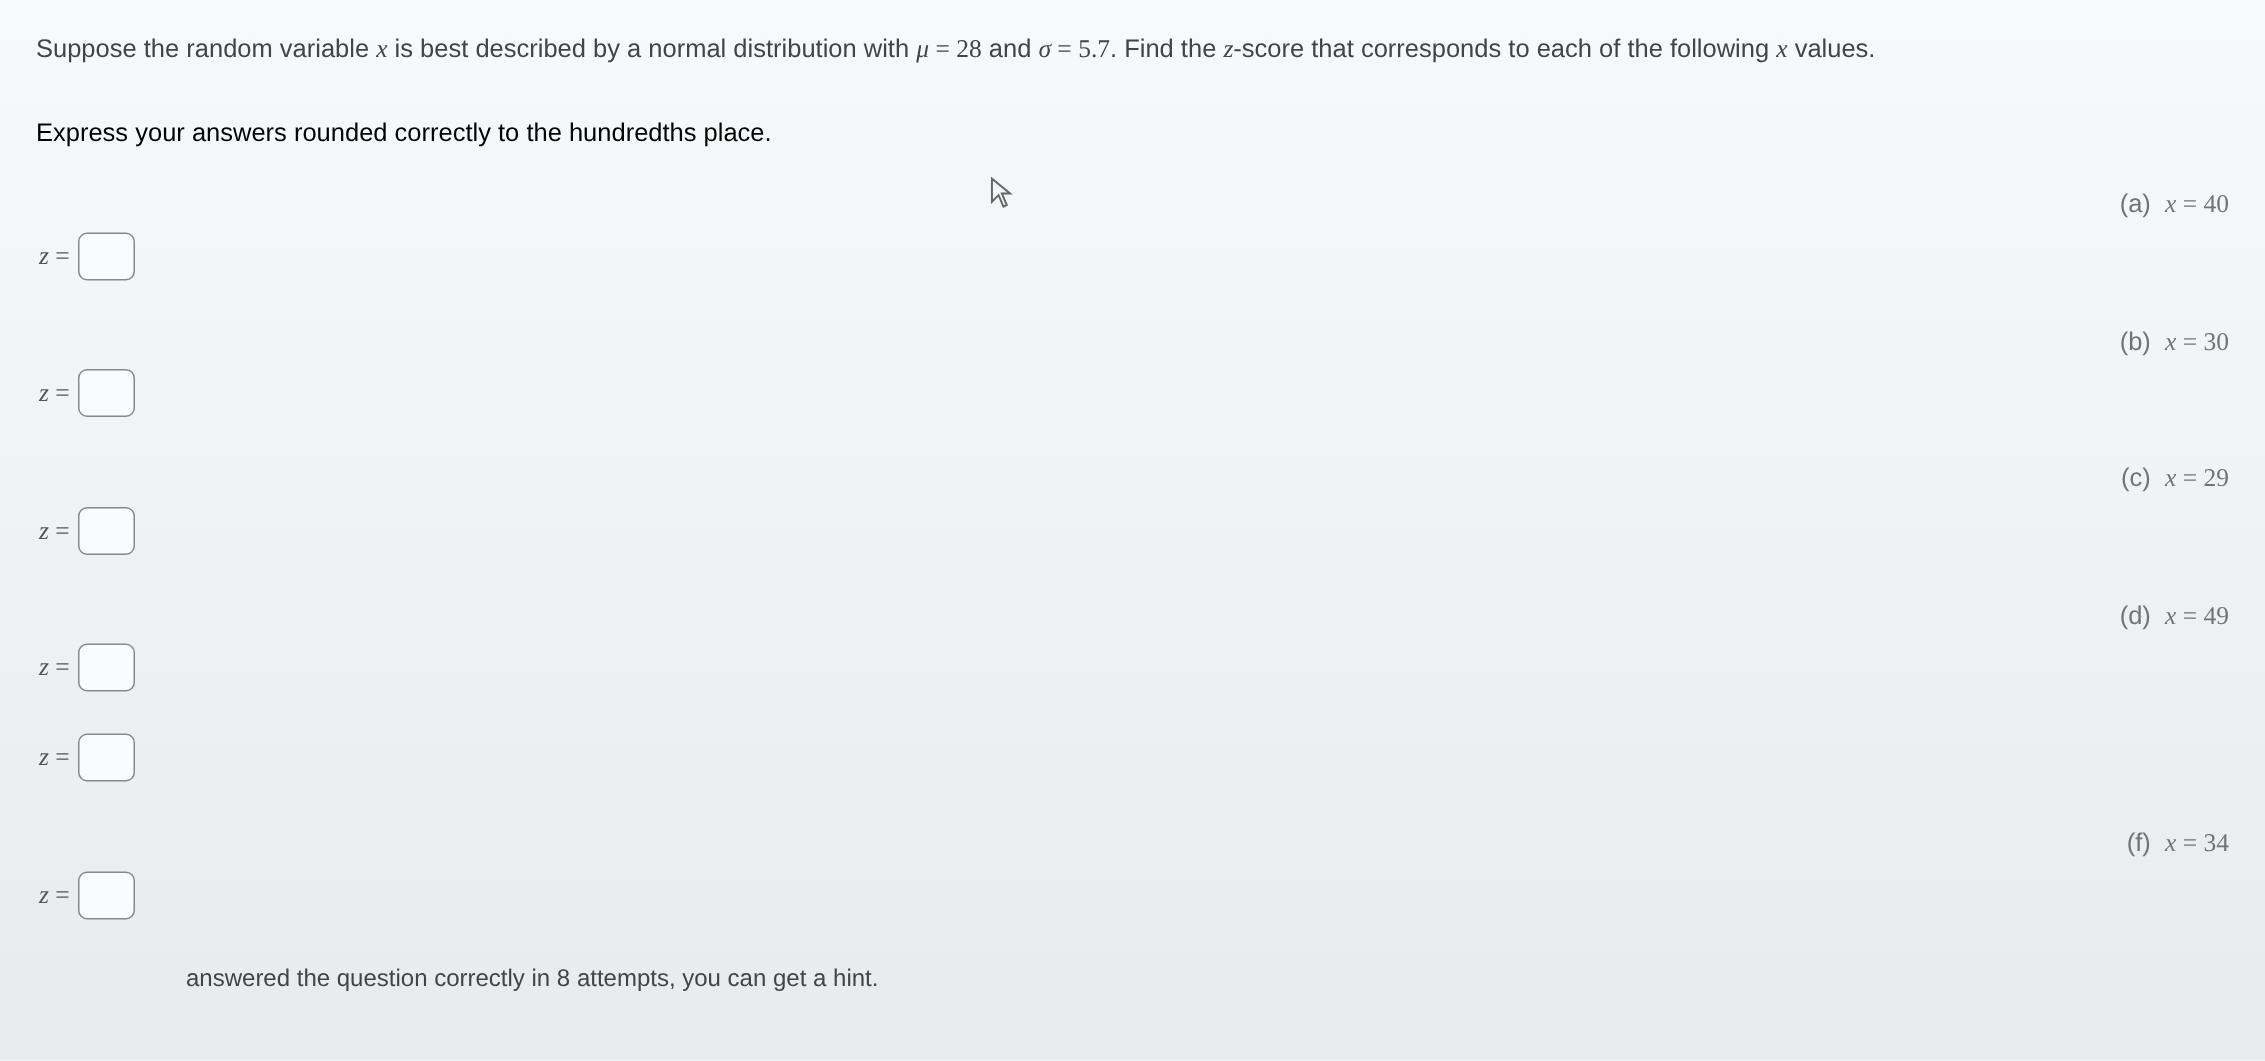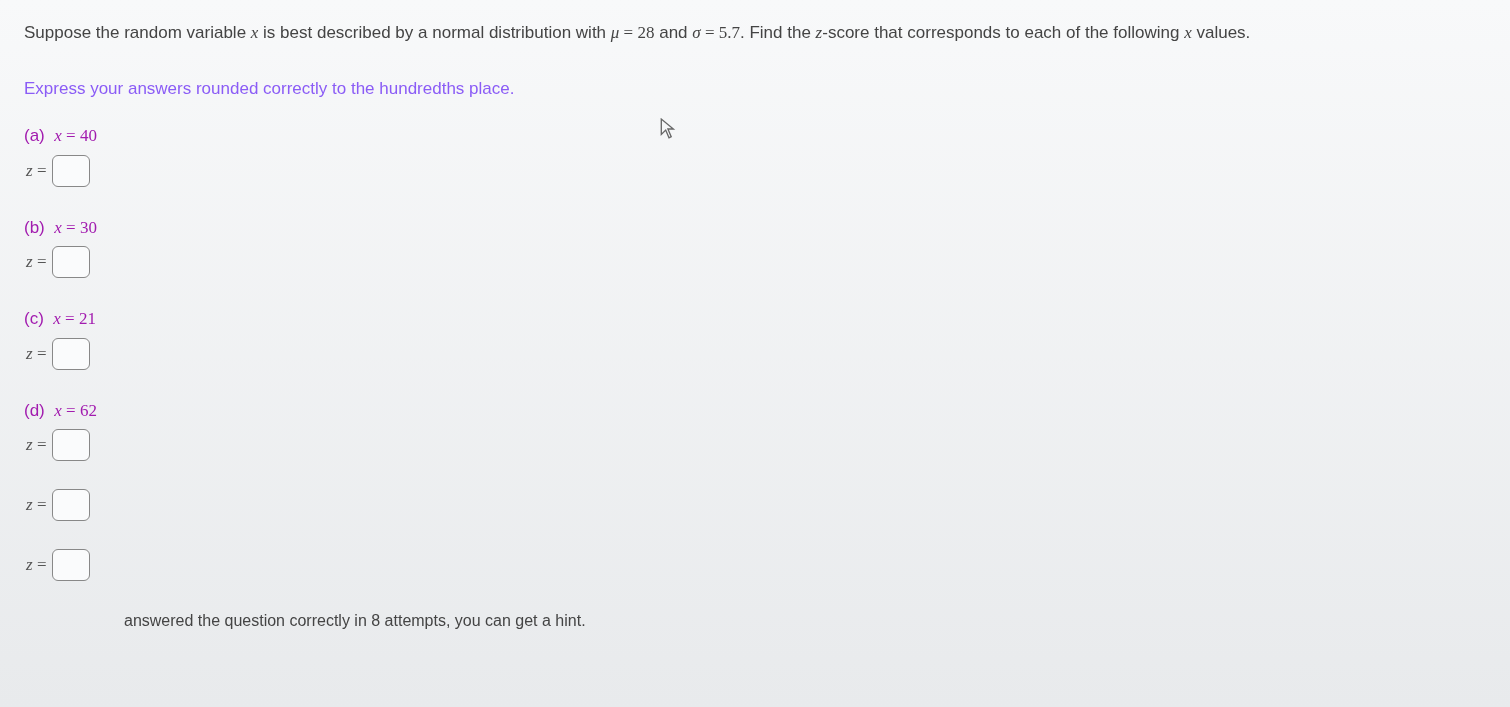--- a/index.html
+++ b/index.html
@@ -15,35 +15,36 @@
       font-size: 17px;
       line-height: 1.5;
       min-height: 707px;
     }
     .problem-text {
       margin-bottom: 30px;
       color: #444;
     }
     .instruction {
       margin-bottom: 22px;
-      color: #8b5cf6;
+      color: #000000;
     }
     .math-var {
       font-family: "Times New Roman", serif;
       font-style: italic;
     }
     .math-num {
       font-family: "Times New Roman", serif;
     }
     .part {
       margin-bottom: 28px;
     }
     .part-label {
-      color: #a21caf;
+      color: #737373;
       margin-bottom: 6px;
+      text-align: right;
     }
     .part-label .letter {
       font-family: -apple-system, BlinkMacSystemFont, "Segoe UI", Arial, sans-serif;
     }
     .answer-row {
       display: flex;
       align-items: center;
       gap: 6px;
       padding-left: 2px;
     }
@@ -100,46 +101,49 @@
     <span class="letter">(b)</span>&nbsp;&nbsp;<span class="math-var">x</span><span class="math-num"> = </span><span class="math-num">30</span>
   </div>
   <div class="answer-row">
     <span class="eq"><span class="math-var">z</span><span> =</span></span>
     <input class="answer-input" type="text" style="">
   </div>
 </div>
 
 <div class="part">
   <div class="part-label">
-    <span class="letter">(c)</span>&nbsp;&nbsp;<span class="math-var">x</span><span class="math-num"> = </span><span class="math-num">21</span>
+    <span class="letter">(c)</span>&nbsp;&nbsp;<span class="math-var">x</span><span class="math-num"> = </span><span class="math-num">29</span>
   </div>
   <div class="answer-row">
     <span class="eq"><span class="math-var">z</span><span> =</span></span>
     <input class="answer-input" type="text" style="">
   </div>
 </div>
 
 <div class="part">
   <div class="part-label">
-    <span class="letter">(d)</span>&nbsp;&nbsp;<span class="math-var">x</span><span class="math-num"> = </span><span class="math-num">62</span>
+    <span class="letter">(d)</span>&nbsp;&nbsp;<span class="math-var">x</span><span class="math-num"> = </span><span class="math-num">49</span>
   </div>
   <div class="answer-row">
     <span class="eq"><span class="math-var">z</span><span> =</span></span>
     <input class="answer-input" type="text" style="">
   </div>
 </div>
 
 <div class="part">
   <div class="answer-row">
     <span class="eq"><span class="math-var">z</span><span> =</span></span>
     <input class="answer-input" type="text" style="">
   </div>
 </div>
 
 <div class="part">
+  <div class="part-label">
+    <span class="letter">(f)</span>&nbsp;&nbsp;<span class="math-var">x</span><span class="math-num"> = </span><span class="math-num">34</span>
+  </div>
   <div class="answer-row">
     <span class="eq"><span class="math-var">z</span><span> =</span></span>
     <input class="answer-input" type="text" style="">
   </div>
 </div>
 
 <div class="hint-text">answered the question correctly in 8 attempts, you can get a hint.</div>
 
 <svg class="cursor" viewBox="0 0 16 20">
   <path d="M 1 1 L 1 15 L 5 11 L 8 18 L 10 17 L 7 10 L 12 10 Z" fill="none" stroke="#666" stroke-width="1.2"></path>

